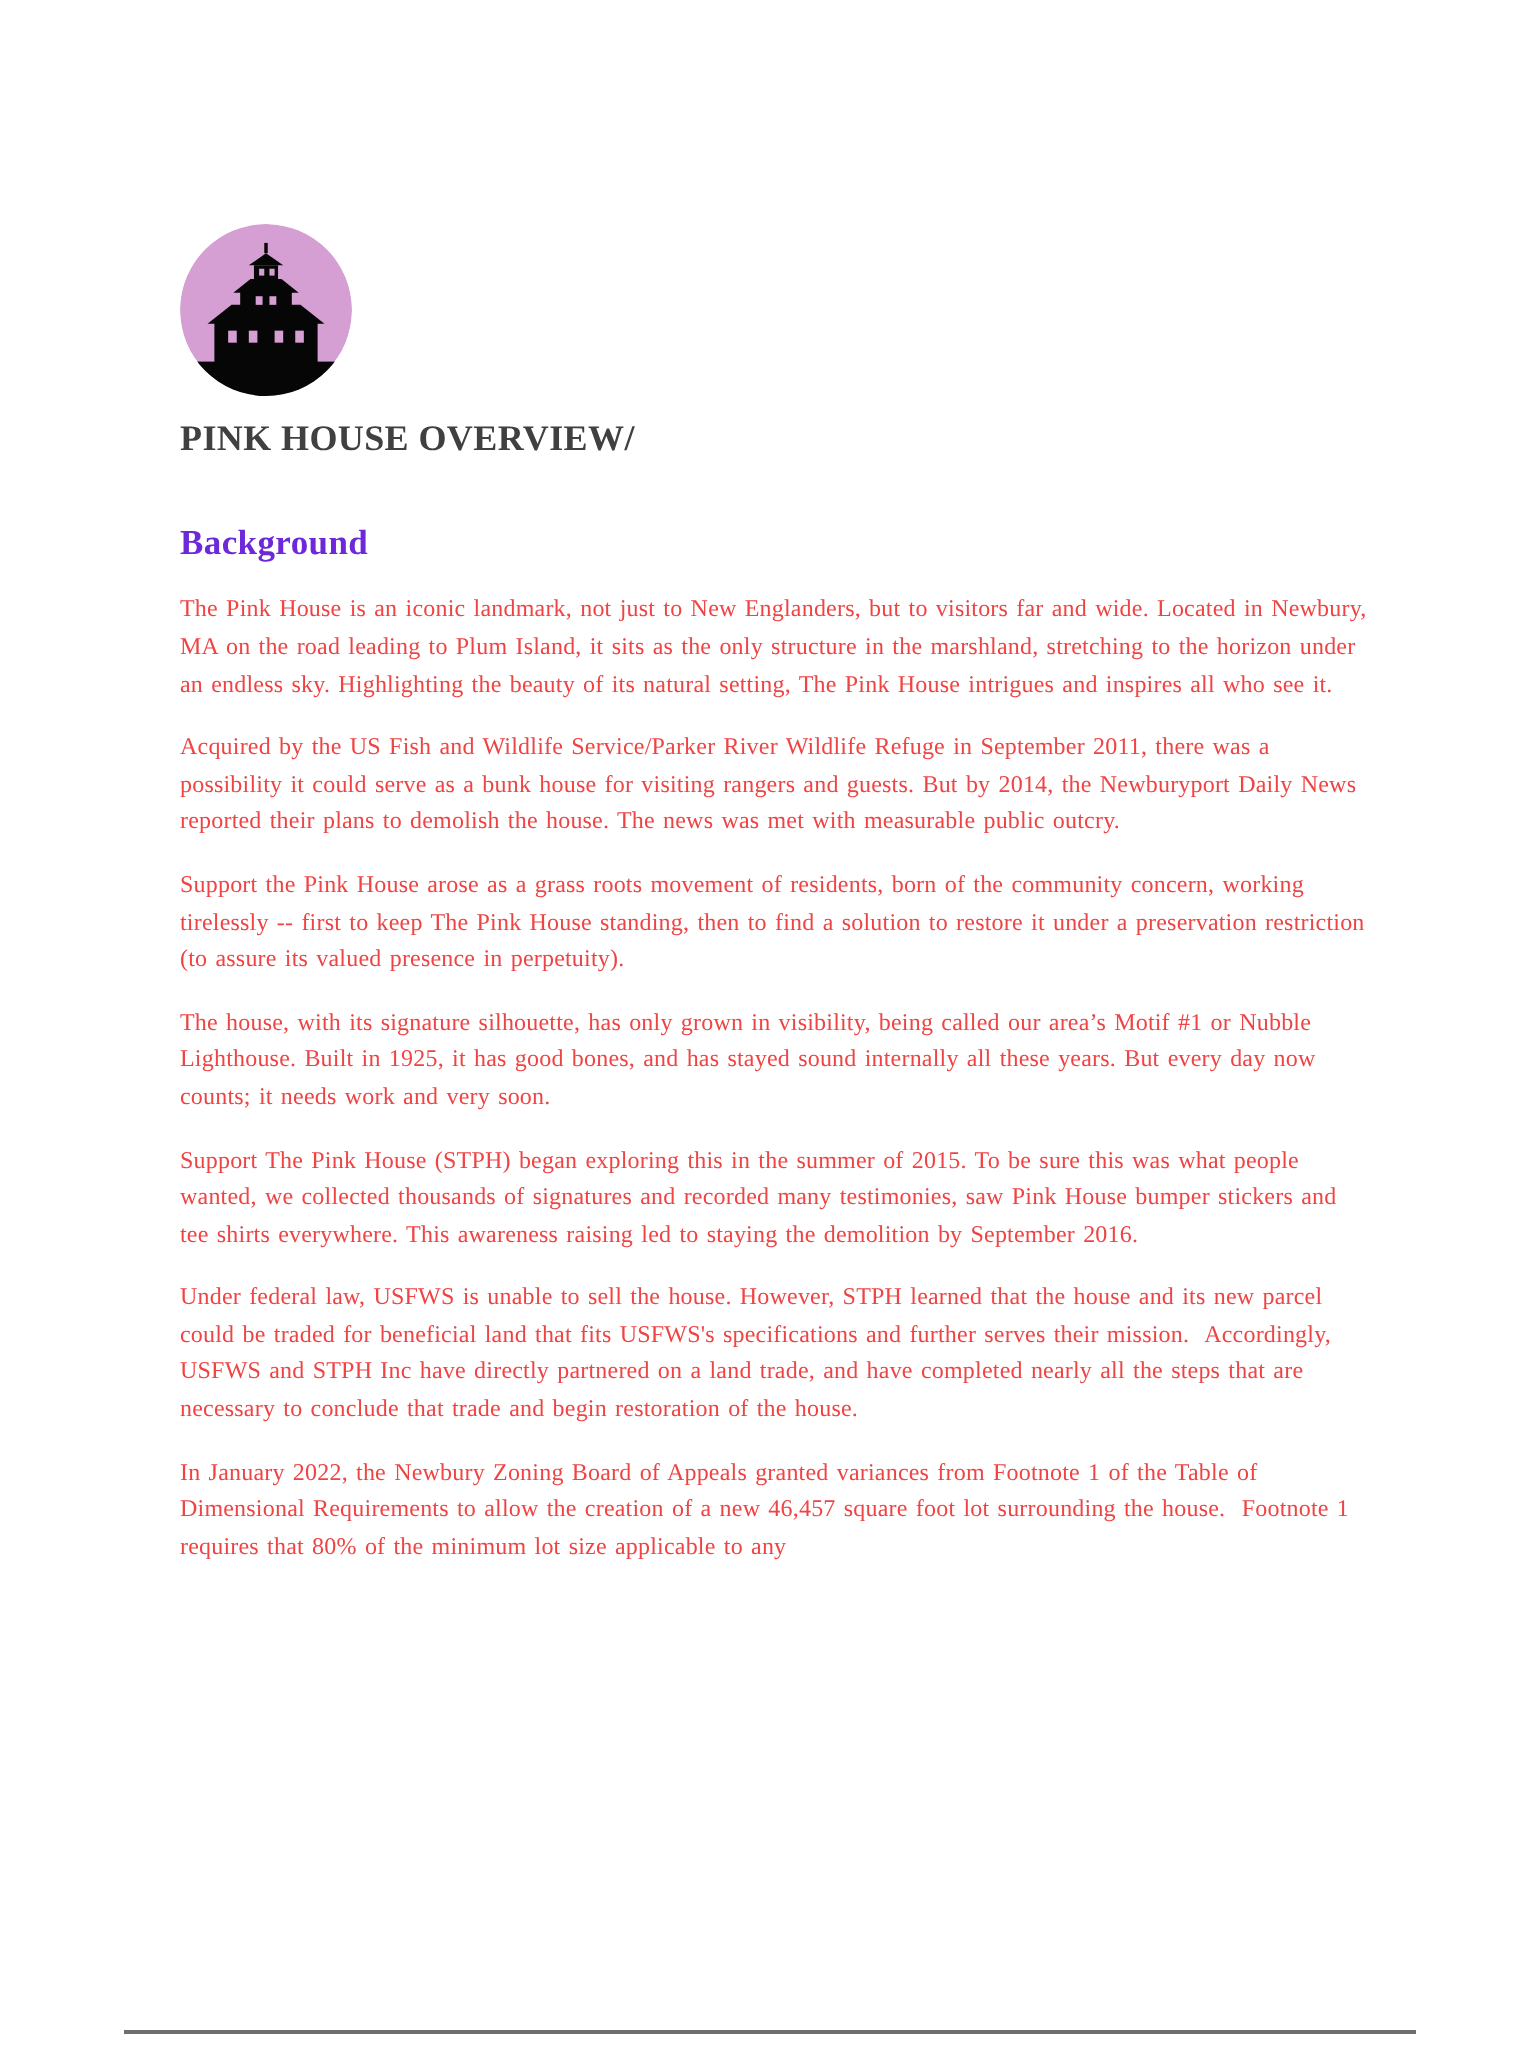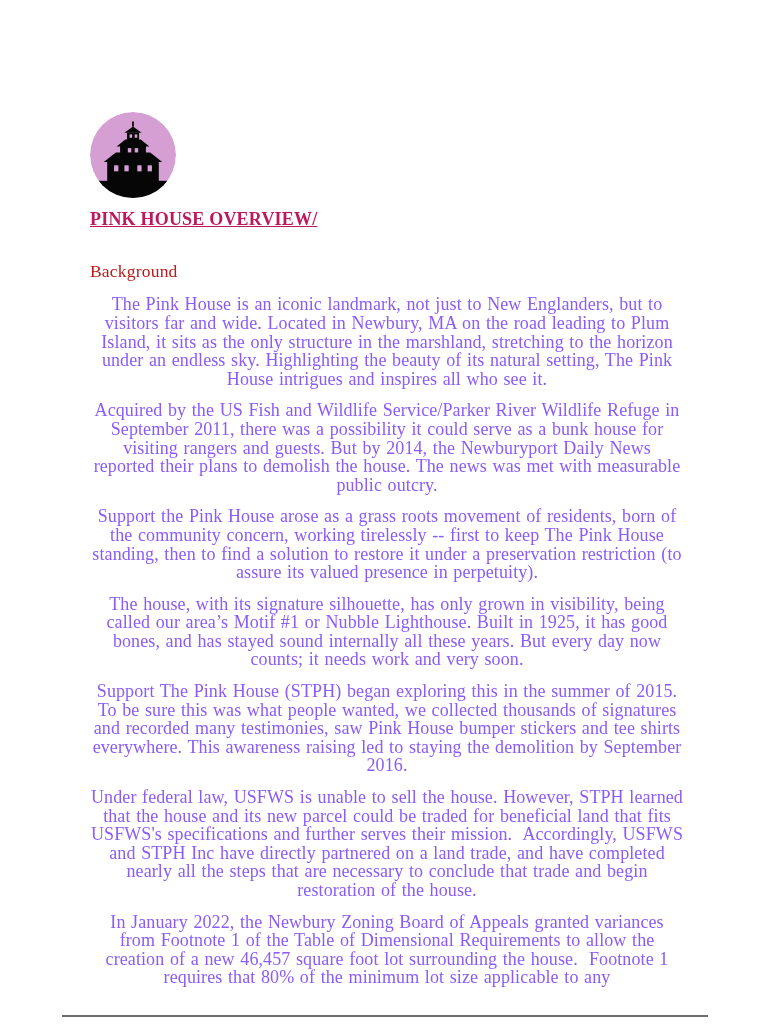--- a/index.html
+++ b/index.html
@@ -23,47 +23,45 @@
     top: 112px;
     width: 594px;
   }
   .logo {
     width: 86px;
     height: 86px;
     margin-bottom: 10px;
   }
   .logo svg { display: block; }
   .doc-title {
-    color: #be185d;
+    color: #404040;
     font-weight: bold;
     font-size: 18px;
     line-height: 1.3;
     letter-spacing: 0.2px;
     margin-top: 4px;
-    text-decoration: underline;
   }
   .section-heading {
-    color: #b91c1c;
-    font-weight: normal;
+    color: #6d28d9;
+    font-weight: bold;
     font-size: 17.5px;
     margin-top: 30px;
     letter-spacing: 0.2px;
   }
   .body-text {
     margin-top: 6px;
   }
   .body-text p {
-    font-size: 18px;
+    font-size: 12px;
     line-height: 18.6px;
-    color: #8b5cf6;
+    color: #ef4444;
     margin-top: 13px;
     white-space: pre-wrap;
     letter-spacing: 0.1px;
     word-spacing: 1px;
-    text-align: center;
   }
   .page-edge {
     position: absolute;
     left: 62px;
     right: 62px;
     bottom: 7px;
     height: 2px;
     background: #6e6e6e;
   }
 </style>

